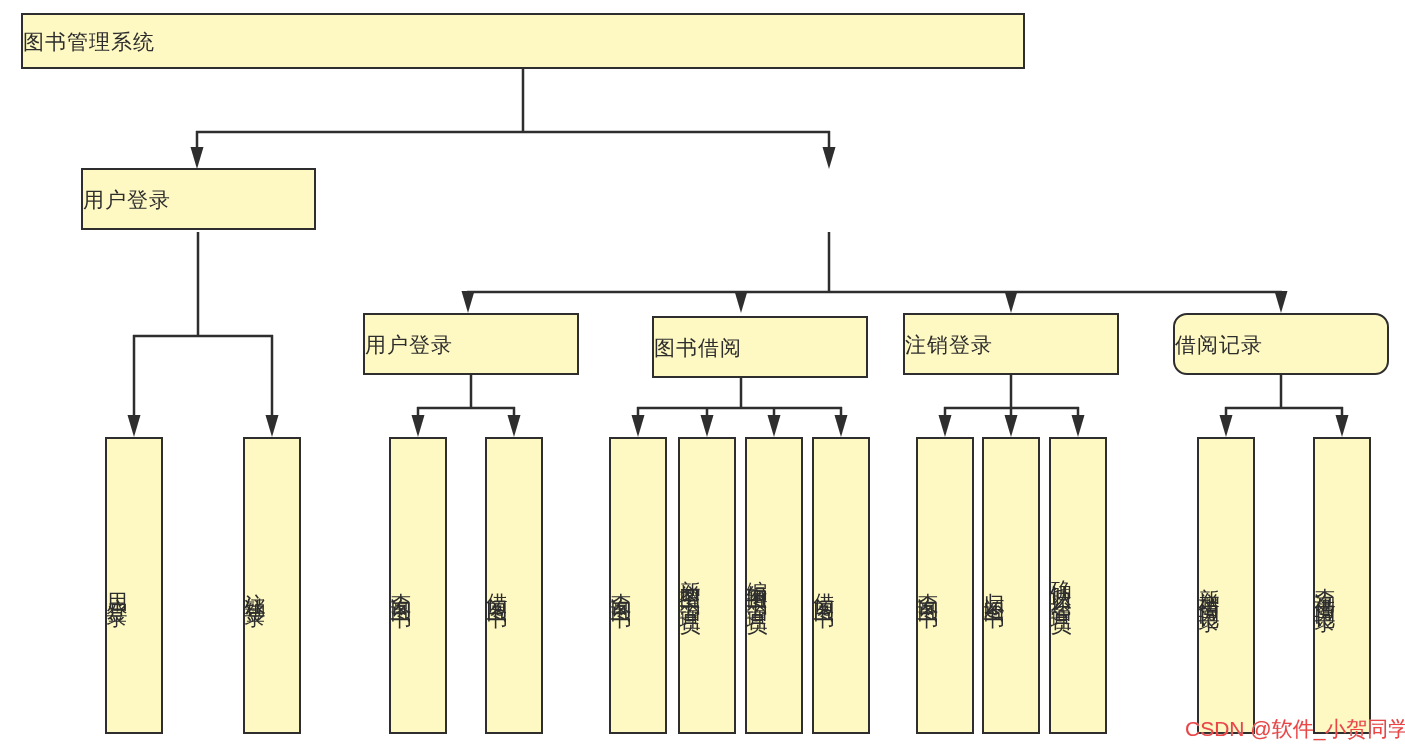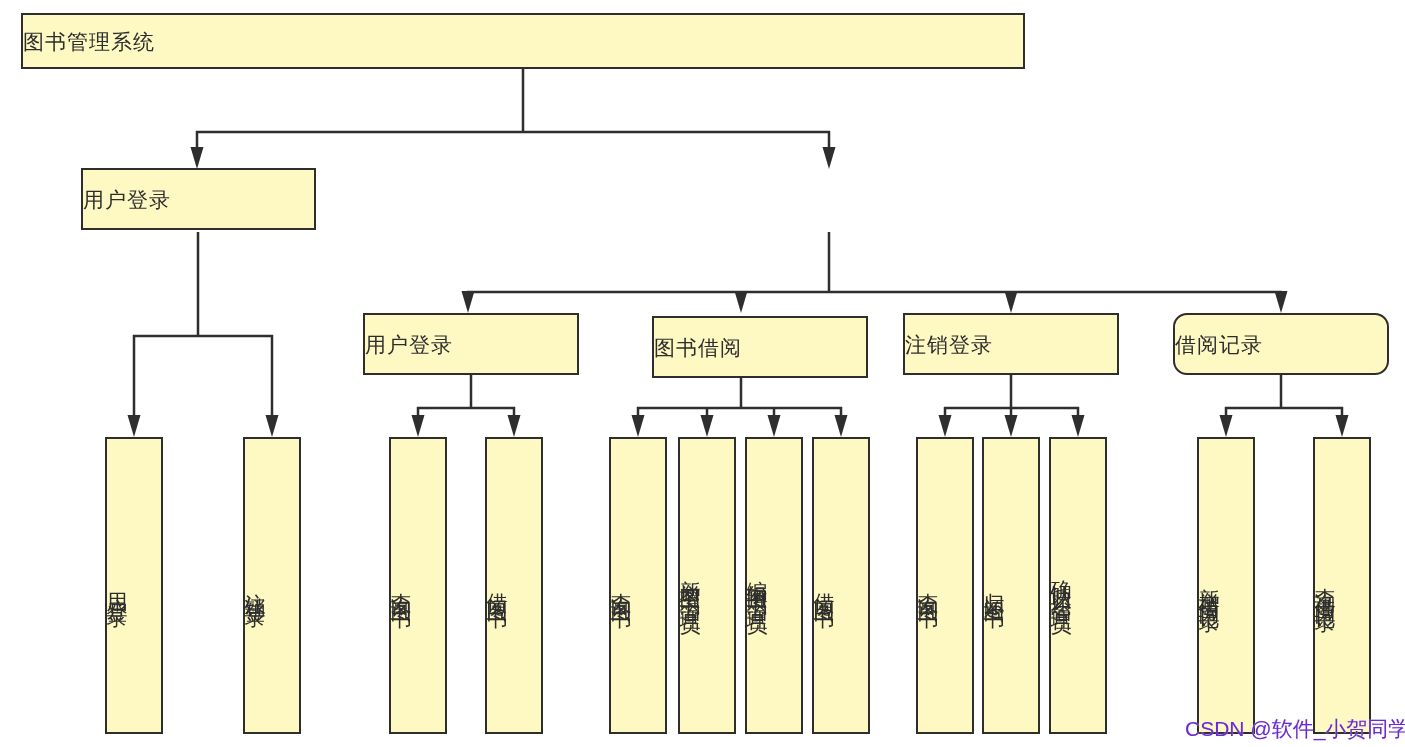--- a/index.html
+++ b/index.html
@@ -18,21 +18,21 @@
   .box.h{height:56px;}
   .box.lvl2,.box.lvl3{height:62px;width:235px;}
   .box.lvl3{width:216px;}
   .box.v{top:437px;width:58px;height:297px;}
   .box.v span{
     writing-mode:vertical-rl;text-orientation:mixed;line-height:1;
     font-size:21px;letter-spacing:5px;white-space:nowrap;
   }
   .watermark{
     position:absolute;left:1185px;top:715px;width:215px;
-    font-size:21px;color:#6d28d9;letter-spacing:0px;white-space:nowrap;
+    font-size:21px;color:#ef4444;letter-spacing:0px;white-space:nowrap;
     text-shadow:0 0 1px #cfd3d6;
   }
 </style>
 </head>
 <body>
 
 <div class="stage">
 
   <svg class="connectors" viewBox="0 0 1405 747" xmlns="http://www.w3.org/2000/svg">
     <g stroke="#2e2e2e" stroke-width="2.5" fill="none">

